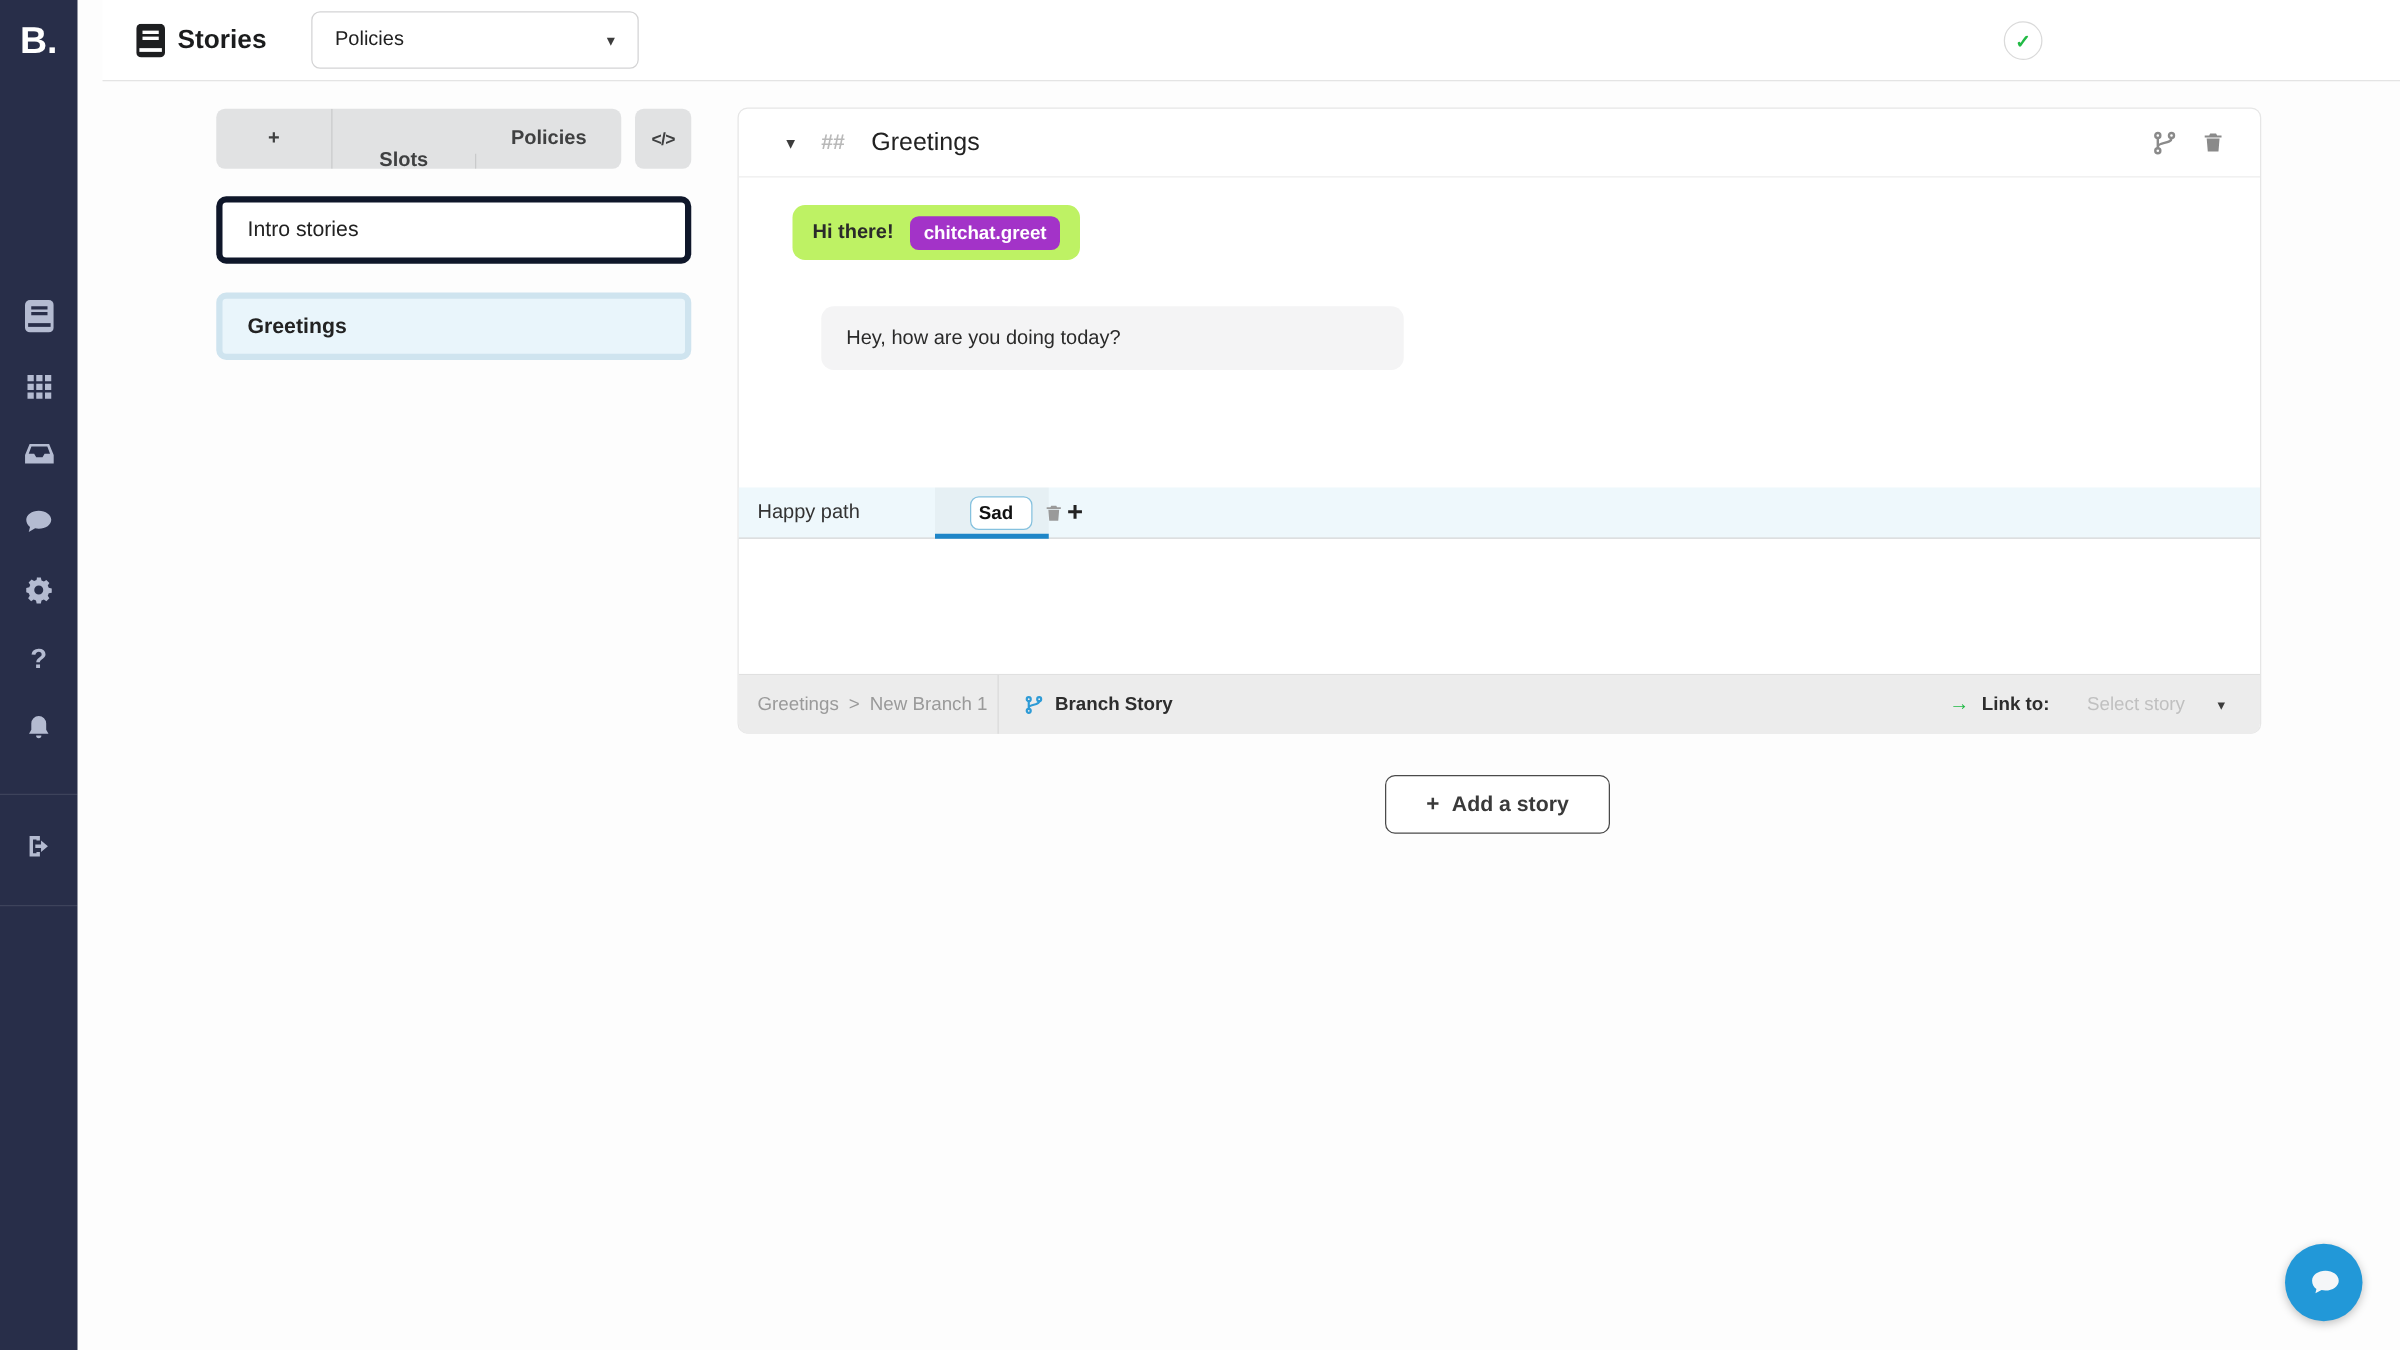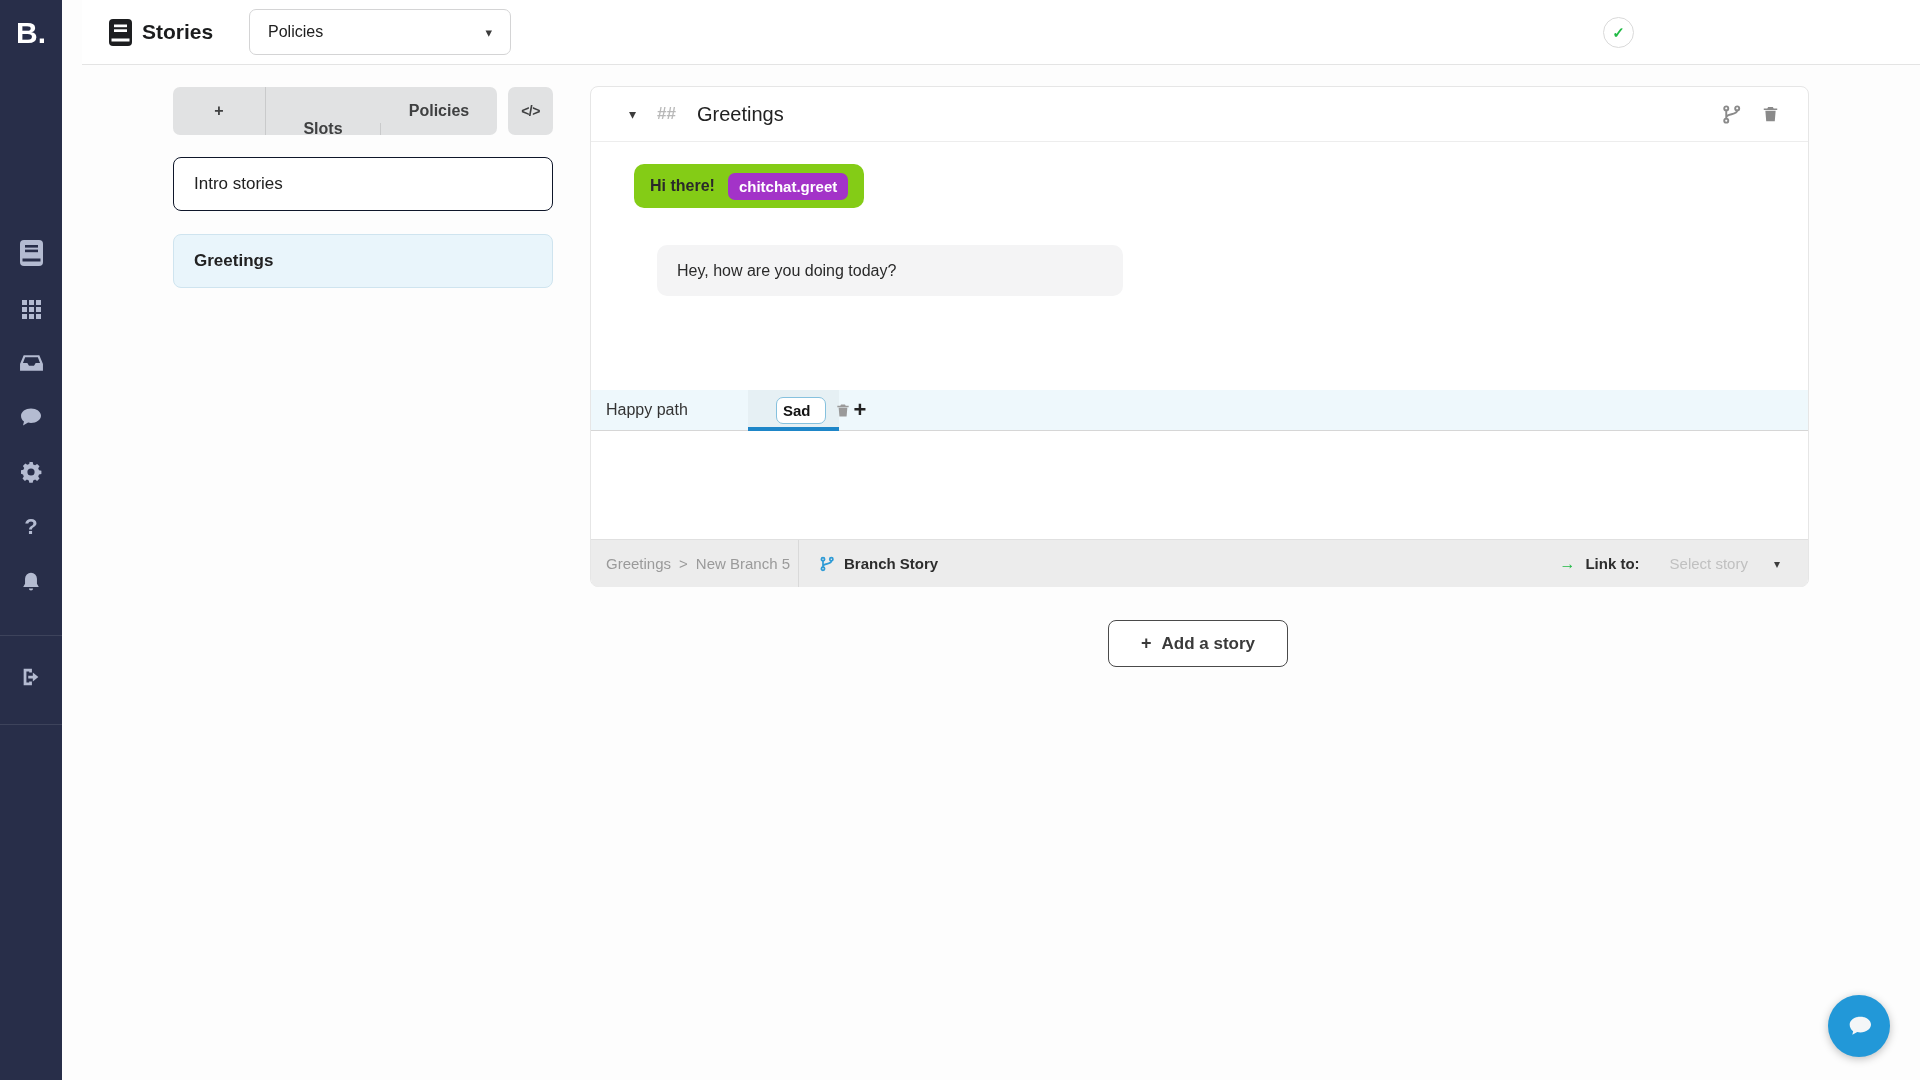--- a/index.html
+++ b/index.html
@@ -47,35 +47,35 @@
   .btn-group .seg { display:flex; align-items:center; justify-content:center; font-size:16px;
                     font-weight:600; color:#3f4041; border-right:1px solid #c9cacb; cursor:pointer; }
   .btn-group .seg:last-child { border-right:none; }
   .seg-plus { width:93px; font-size:20px; font-weight:800; }
   .seg-slots { width:115px;margin-top:36px; }
   .seg-policies { width:116px; }
   .code-btn { position:absolute; left:508px; top:87px; width:45px; height:48px; background:#e1e2e3;
               border-radius:7px; display:flex; align-items:center; justify-content:center;
               font-size:14px; font-weight:800; color:#3f4041; cursor:pointer; letter-spacing:-0.5px; }
   .story-item { position:absolute; left:173px; width:380px; height:54px; background:#fff;
-                border:1px solid #0f172a; border-radius:8px; display:flex; align-items:center;
+                border:5px solid #0f172a; border-radius:8px; display:flex; align-items:center;
                 padding:0 20px; font-size:17px; color:#222; cursor:pointer; }
   .story-item.sel { background:#e9f5fb; border-color:#cfe4ef; font-weight:700; }
 
   
   .card { position:absolute; left:590px; top:86px; width:1219px; height:501px; background:#fff;
           border:1px solid #e6e6e6; border-radius:8px; }
   .card-head { position:absolute; left:0; top:0; right:0; height:54px; }
   .head-caret { position:absolute; left:38px; top:0; line-height:54px; font-size:14px; color:#3c3c3c; cursor:pointer; }
   .head-hash { position:absolute; left:66px; top:0; line-height:54px; font-size:17px; font-weight:600; color:#b9b9b9; }
   .head-title { position:absolute; left:106px; top:0; line-height:54px; font-size:20px; font-weight:500; color:#222; }
   .head-ico { position:absolute; top:17px; color:#8a8a8a; cursor:pointer; }
   .head-divider { position:absolute; left:0; right:0; top:54px; height:1px; background:#ededed; }
 
-  .user-row { position:absolute; left:43px; top:77px; height:44px; background:#84cc16; border-radius:10px;
+  .user-row { position:absolute; left:43px; top:77px; height:44px; background:#bef264; border-radius:10px;
               display:inline-flex; align-items:center; padding:0 16px; gap:13px; cursor:text; }
   .user-text { font-size:16px; font-weight:700; color:#2a2a2a; }
   .intent-badge { background:#a333c8; color:#fff; font-size:15px; font-weight:700;
                   padding:5px 11px; border-radius:7px; cursor:pointer; }
   .bot-row { position:absolute; left:66px; top:158px; width:466px; height:51px; background:#f4f4f5;
              border-radius:10px; display:flex; align-items:center; padding:0 20px;
              font-size:16px; font-weight:500; color:#2a2a2a; cursor:text; }
 
   .tabs-row { position:absolute; left:0; right:0; top:303px; height:41px; background:#eef8fc;
               border-bottom:1px solid #d6d6d6; }
@@ -262,21 +262,21 @@
       </span>
       <span class="tab-underline"></span>
     </div>
     <span class="tab-plus">+</span>
   </div>
 
   <div class="card-foot">
     <div class="crumb">
       <span>Greetings</span>
       <span>&gt;</span>
-      <span>New Branch 5</span>
+      <span>New Branch 1</span>
     </div>
     <div class="foot-vdiv"></div>
     <div class="branch-story">
       <span class="bi">
         <svg width="16" height="16" viewBox="0 0 24 24">
             <g fill="none" stroke="currentColor" stroke-width="2.6" stroke-linecap="round">
               <circle cx="6" cy="5" r="2.4"></circle>
               <circle cx="18.5" cy="5" r="2.4"></circle>
               <circle cx="6" cy="19" r="2.4"></circle>
               <path d="M6 7.5v9M18.5 7.5c0 5.5-12.5 3-12.5 8"></path>

